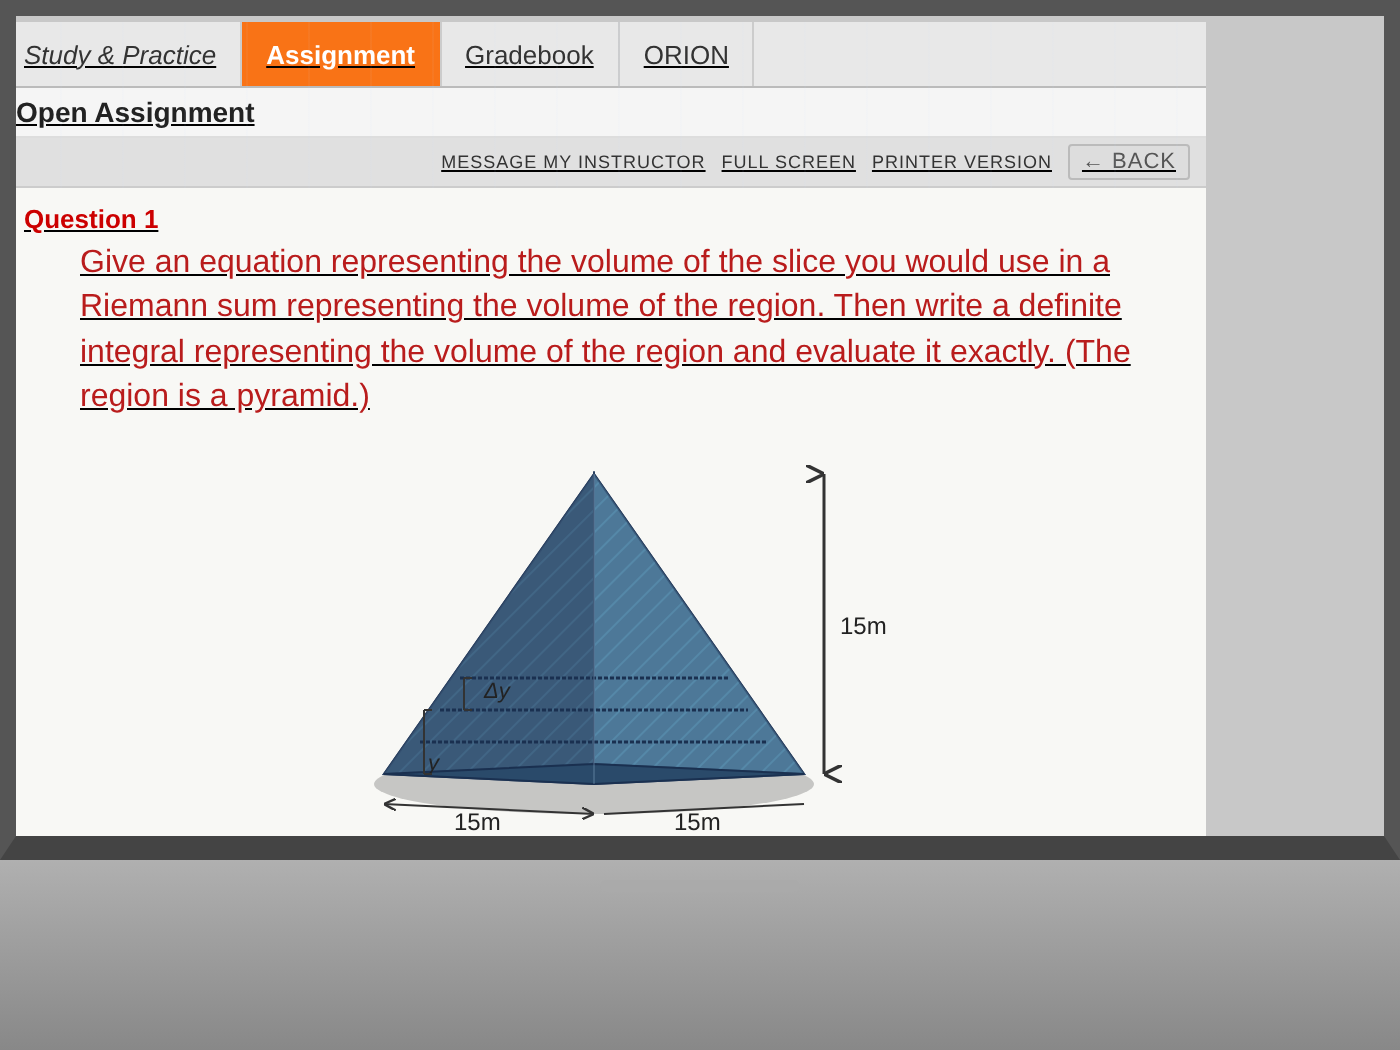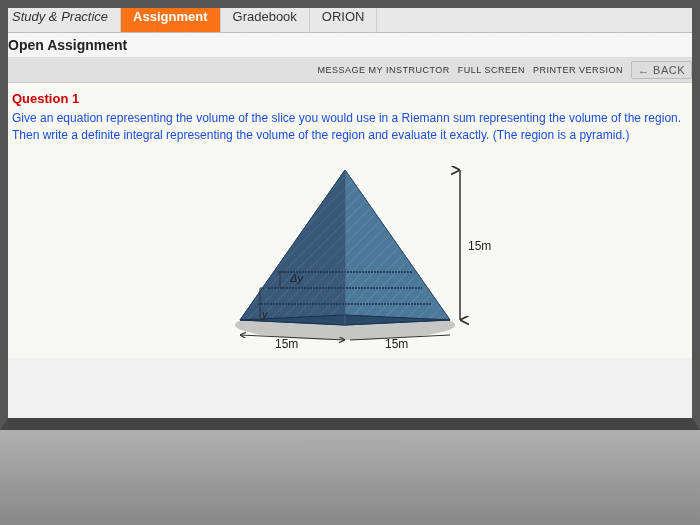--- a/index.html
+++ b/index.html
@@ -9,26 +9,27 @@
       height: 525px;
       overflow: hidden;
       font-family: Arial, sans-serif;
       background: #c8c8c8;
       position: relative;
     }
 
     
     .screen-area {
       position: absolute;
-      top: 0;
+      top: 11px;
       left: 0;
-      width: 700px;
+      width: 603px;
       height: 430px;
       background: #f0f0f0;
       border-bottom: 3px solid #999;
+      text-decoration: underline;
     }
 
     
     .top-nav {
       display: flex;
       align-items: stretch;
       height: 33px;
       background: #e8e8e8;
       border-bottom: 1px solid #bbb;
     }
@@ -103,24 +104,25 @@
     }
 
     .question-label {
       font-size: 13px;
       font-weight: bold;
       color: #c00;
       margin-bottom: 4px;
     }
 
     .question-text {
-      font-size: 12px;
-      color: #1d4ed8;
+      font-size: 16px;
+      color: #b91c1c;
       line-height: 1.4;
       margin-bottom: 6px;
+      margin-left: 28px;
     }
 
     
     .pyramid-container {
       display: flex;
       justify-content: center;
       align-items: flex-end;
       position: relative;
       margin-top: 4px;
       height: 200px;

